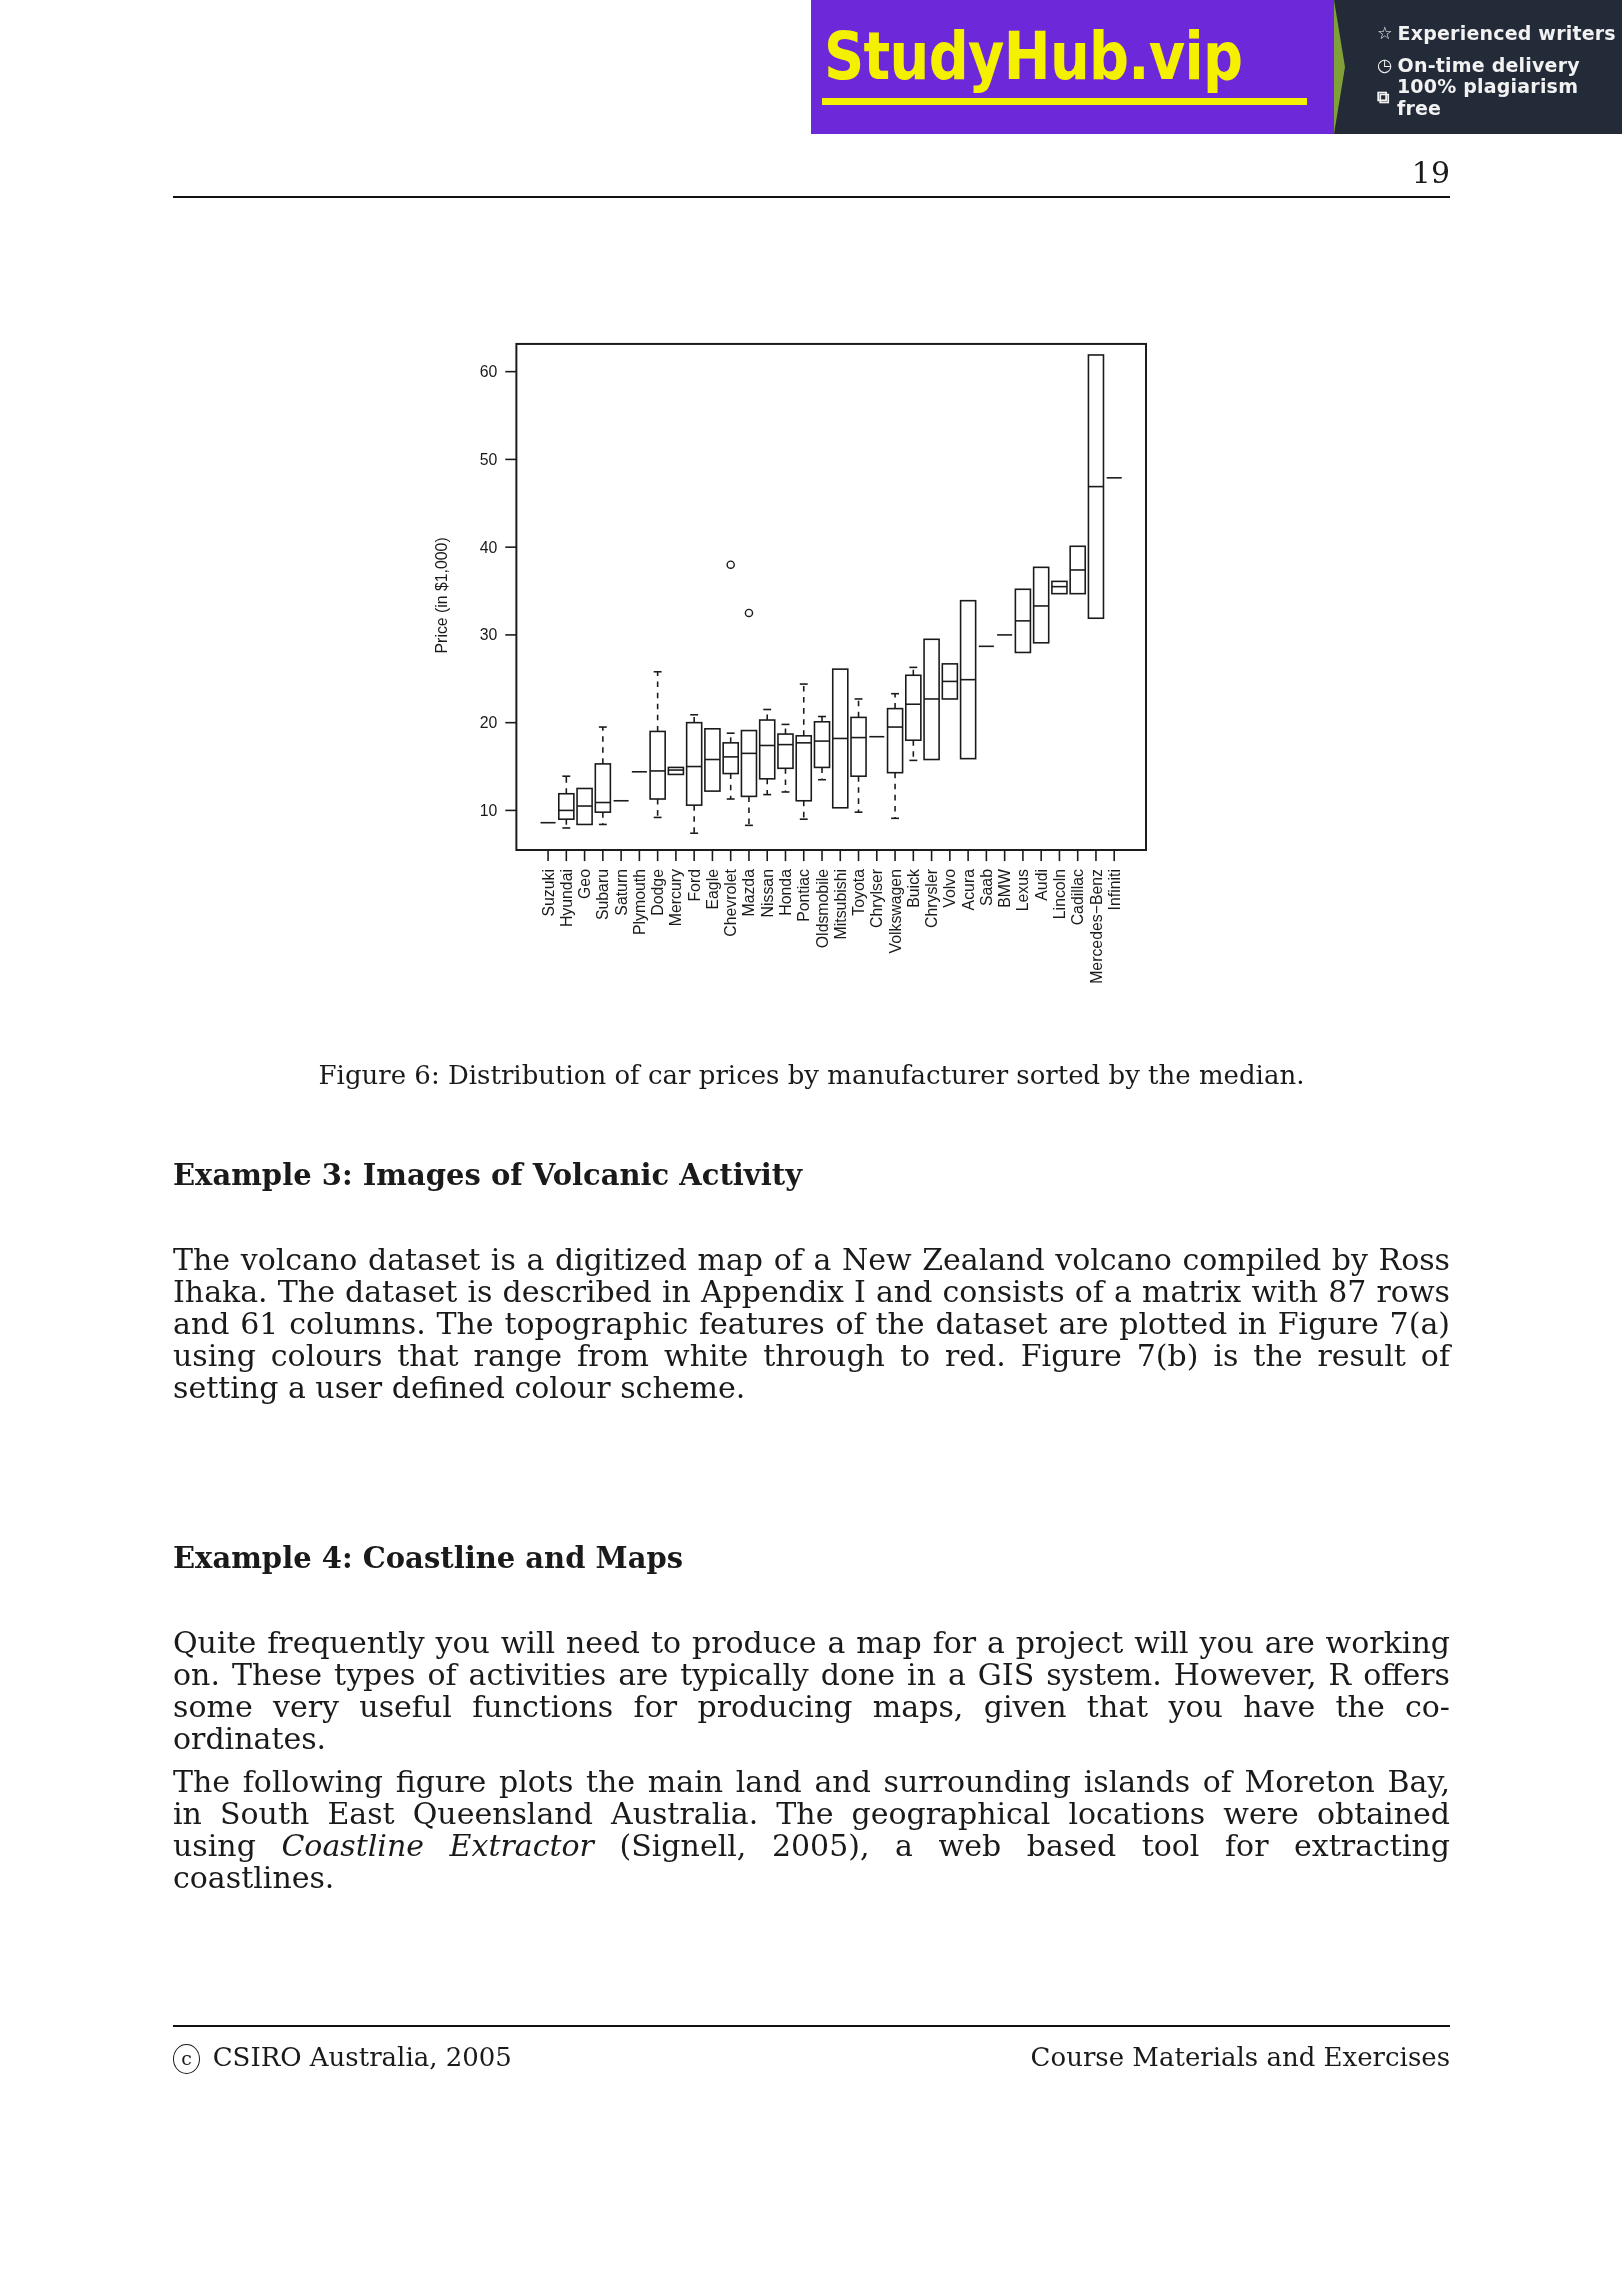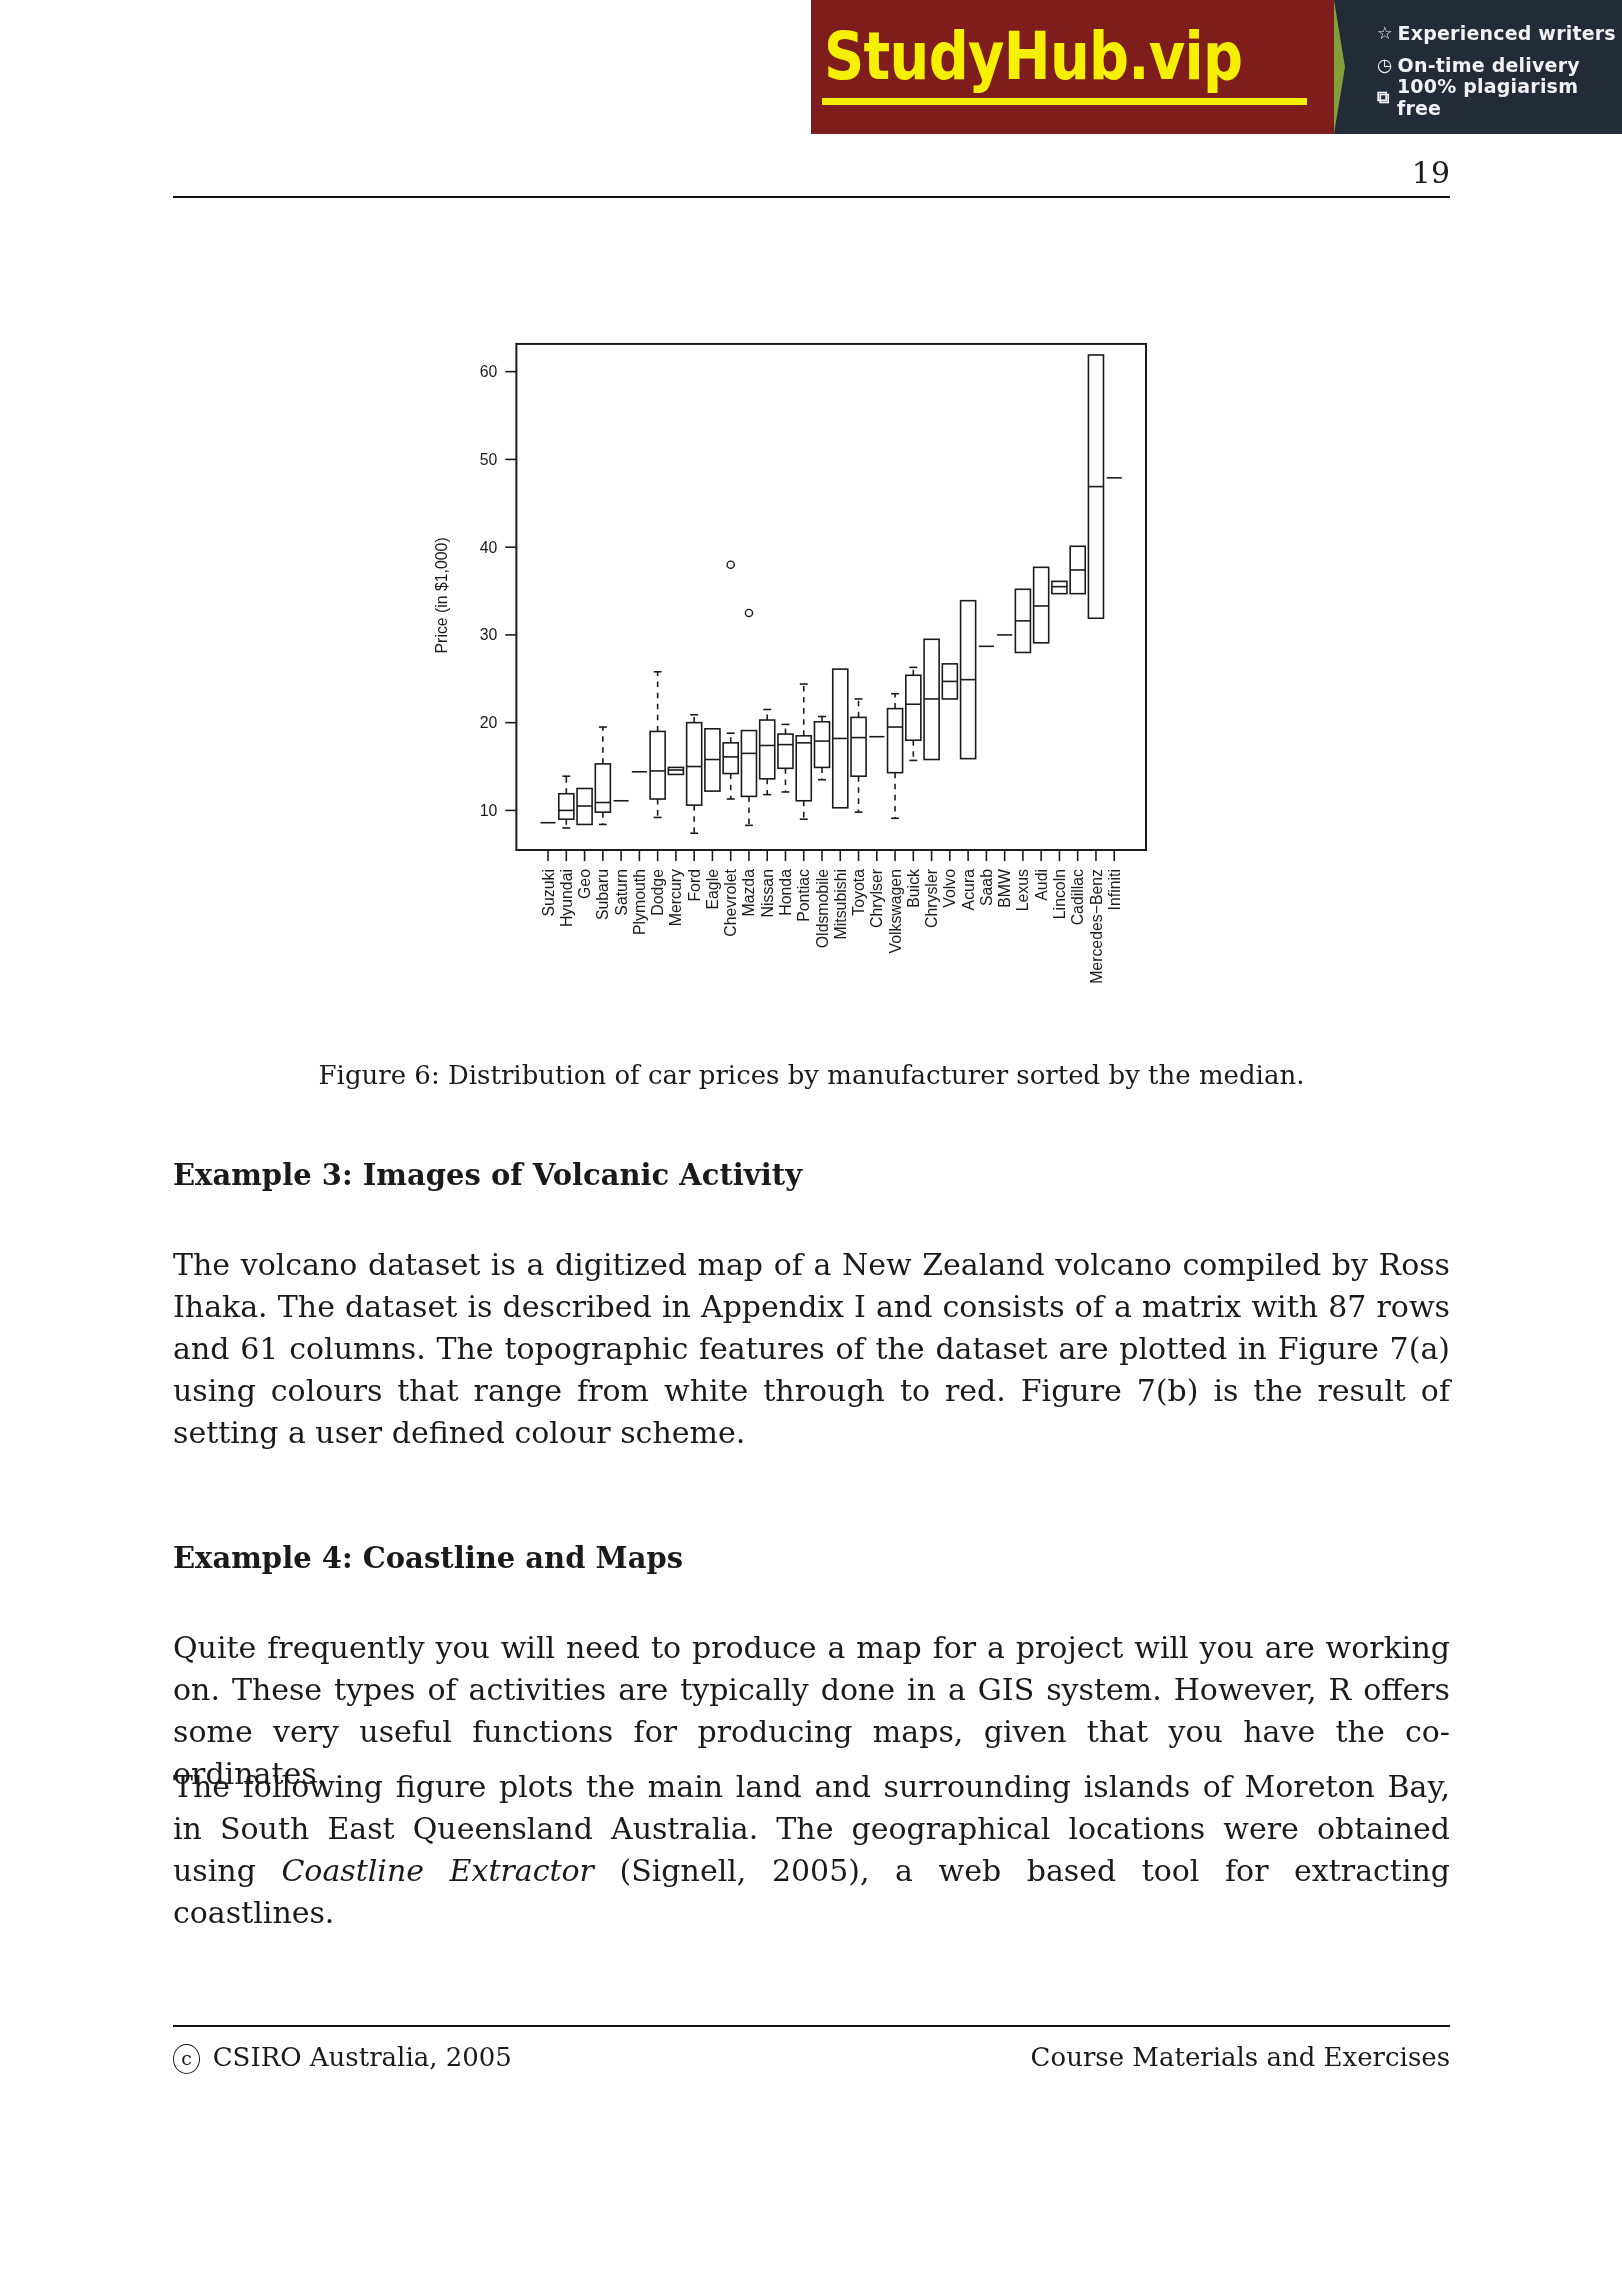--- a/index.html
+++ b/index.html
@@ -1,21 +1,21 @@
 <!DOCTYPE html>
 <html style="font-size:12.7px"><head>
   <meta charset="utf-8">
   <style>
     * { box-sizing: border-box; margin: 0; padding: 0; }
     html, body { width: 1622px; height: 2295px; background: #ffffff; }
     body { position: relative; font-family: "DejaVu Serif", "Liberation Serif", serif; color: #1a1a1a; overflow: hidden; }
 
     
     .banner { position: absolute; left: 811px; top: 0; width: 811px; height: 134px; display: flex; }
-    .banner-left { width: 523px; height: 134px; background: #7f1d1d; position: relative; }
+    .banner-left { width: 523px; height: 134px; background: #6d28d9; position: relative; }
     .banner-arrow { position: absolute; left: 523px; top: 0; width: 0; height: 0;
       border-top: 67px solid transparent; border-bottom: 67px solid transparent; border-left: 11px solid #82a03a; z-index: 2; }
     .banner-right { flex: 1; height: 134px; background: #232a38; padding: 17.4px 0 0 43px; }
     .brand { position: absolute; left: 12.7px; top: 24px; font-family: "DejaVu Sans", "Liberation Sans", sans-serif; font-weight: bold;
       font-size: 65px; color: #f4f000; letter-spacing: -0.8px; line-height: 1; transform: scaleX(0.86); transform-origin: left top; }
     .brand-underline { position: absolute; left: 11px; top: 98px; width: 485px; height: 7.1px; background: #f4f000; }
     .feature { display: flex; align-items: center; color: #f2f2f2; font-family: "DejaVu Sans", "Liberation Sans", sans-serif;
       font-weight: bold; font-size: 19px; height: 32px; letter-spacing: 0.2px; }
     .feature .fi { width: 20.6px; font-size: 17.4px; display: inline-block; }
 
@@ -25,21 +25,21 @@
     .run-page { position: absolute; right: 0; top: 0; font-size: 30px; margin-left: 42px; }
     .rule { position: absolute; left: 173px; width: 1277px; height: 2.4px; background: #111; }
 
     
     .chart { position: absolute; left: 0; top: 0; width: 1622px; height: 1030px; pointer-events: none; }
     .chart svg { position: absolute; left: 0; top: 0; }
 
     
     .caption { position: absolute; left: 173px; top: 1060px; width: 1277px; text-align: center; font-size: 26px; }
     .h2 { position: absolute; left: 173px; font-weight: bold; font-size: 29px; }
-    .para { position: absolute; left: 173px; width: 1277px; font-size: 30px; line-height: 42px; text-align: justify; }
+    .para { position: absolute; left: 173px; width: 1277px; font-size: 30px; line-height: 32px; text-align: justify; }
     .para em { font-style: italic; }
 
     .footer { position: absolute; left: 173px; top: 2042px; width: 1277px; font-size: 26px; }
     .footer-left { position: absolute; left: 0; top: 0; }
     .footer-right { position: absolute; right: 0; top: 0; }
     .copy-sym { display: inline-block; width: 27px; height: 30px; border: 1.6px solid #1a1a1a; border-radius: 50%;
       text-align: center; font-size: 19px; line-height: 27px; margin-right: 12.7px; vertical-align: middle; }
   </style>
 </head>
 <body>

